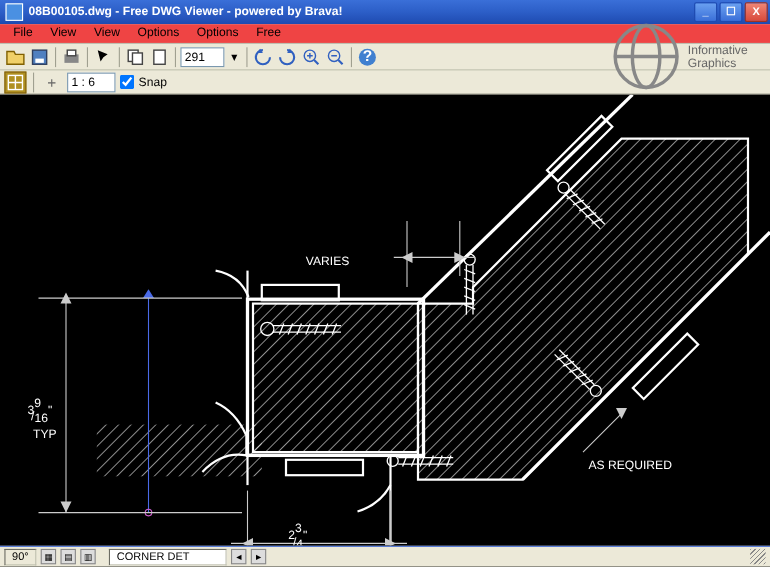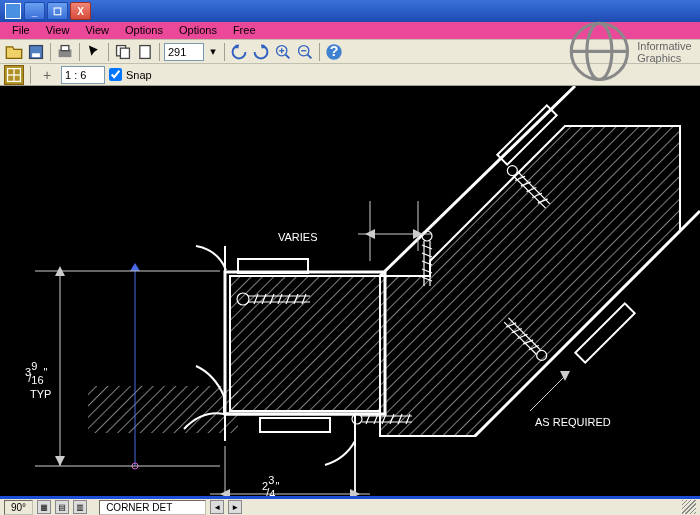--- a/index.html
+++ b/index.html
@@ -3,44 +3,47 @@
 <meta charset="utf-8">
 <style>
 * { margin: 0; padding: 0; box-sizing: border-box; font-family: Tahoma, sans-serif; font-size: 11px; }
 body { width: 700px; height: 515px; background: #ece9d8; overflow: hidden; }
 .titlebar { height: 22px; background: linear-gradient(to bottom, #3a6fd8 0%, #2c5ec7 50%, #1e4ab0 100%); display: flex; align-items: center; padding: 0 2px; color: white; }
 .tb-icon { width: 16px; height: 16px; margin: 0 3px; background: #4a90e2; border: 1px solid #fff; }
 .tb-title { flex: 1; font-weight: bold; padding-left: 2px; }
 .win-btns { display: flex; gap: 2px; }
 .win-btn { width: 21px; height: 18px; background: linear-gradient(to bottom, #6aa0f0, #3a6fd8); border: 1px solid #1e4ab0; border-radius: 2px; display: flex; align-items: center; justify-content: center; color: white; font-weight: bold; font-size: 10px; cursor: pointer; }
 .win-btn.close { background: linear-gradient(to bottom, #f08676, #d84a3a); border-color: #a03020; }
-.menubar { height: 18px; background: #ec4899; display: flex; padding: 0 4px; border-bottom: 1px solid #c0c0b0; }
+.menubar { height: 18px; background: #ef4444; display: flex; padding: 0 4px; border-bottom: 1px solid #c0c0b0; }
 .menu-item { padding: 2px 8px; cursor: pointer; }
 .toolbar { height: 24px; background: #ece9d8; border-bottom: 1px solid #c0c0b0; display: flex; align-items: center; padding: 0 4px; gap: 2px; }
 .tb-btn { width: 20px; height: 20px; display: flex; align-items: center; justify-content: center; cursor: pointer; border: 1px solid transparent; }
 .tb-sep { width: 1px; height: 18px; background: #a0a090; margin: 0 2px; }
 .tb-input { height: 18px; border: 1px solid #7a98af; padding: 0 3px; background: white; }
-.logo-right { position: absolute; right: 8px; display: flex; align-items: center; gap: 4px; font-size: 9px; color: #666; }
+.logo-right { position: absolute; right: 20px; display: flex; align-items: center; gap: 4px; font-size: 9px; color: #666; }
 .toolbar2 { height: 22px; background: #ece9d8; border-bottom: 1px solid #a0a090; display: flex; align-items: center; padding: 0 4px; gap: 4px; }
 .viewport { width: 700px; height: 410px; background: #000; position: relative; overflow: hidden; }
-.statusbar { height: 19px; background: #ece9d8; border-top: 3px solid #1d4ed8; display: flex; align-items: center; padding: 0 4px; gap: 4px; }
+.statusbar { height: 19px; background: #ece9d8; border-top: 1px solid #1d4ed8; display: flex; align-items: center; padding: 0 4px; gap: 4px; }
 .sb-box { border: 1px inset #c0c0b0; padding: 1px 6px; background: #ece9d8; font-size: 10px; }
 .sb-btn { width: 14px; height: 14px; border: 1px solid #888; background: #ddd; display: flex; align-items: center; justify-content: center; font-size: 8px; cursor: pointer; }
 svg { width: 100%; height: 100%; }
 .dwg-line { stroke: #fff; fill: none; }
 .dwg-dim { stroke: #ccc; fill: none; stroke-width: 1; }
 .dwg-text { fill: #fff; font-family: Arial, sans-serif; }
 .hatch { fill: url(#hatch1); stroke: #fff; stroke-width: 2; }
 .chk { width: 13px; height: 13px; }
 </style>
 </head>
 <body>
 
 <div class="titlebar">
   <div class="tb-icon"></div>
+  <div class="tb-title">
+    <span>08B00105.dwg</span> - <span>Free DWG Viewer - powered by Brava!</span>
+  </div>
   <div class="win-btns">
     <div class="win-btn">_</div>
     <div class="win-btn">☐</div>
     <div class="win-btn close">X</div>
   </div>
 </div>
 
 <div class="menubar">
   <div class="menu-item">File</div>
   <div class="menu-item">View</div>

